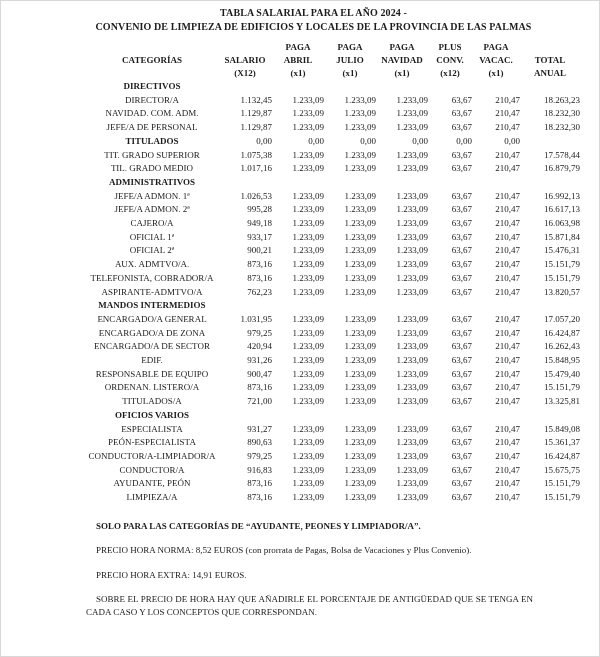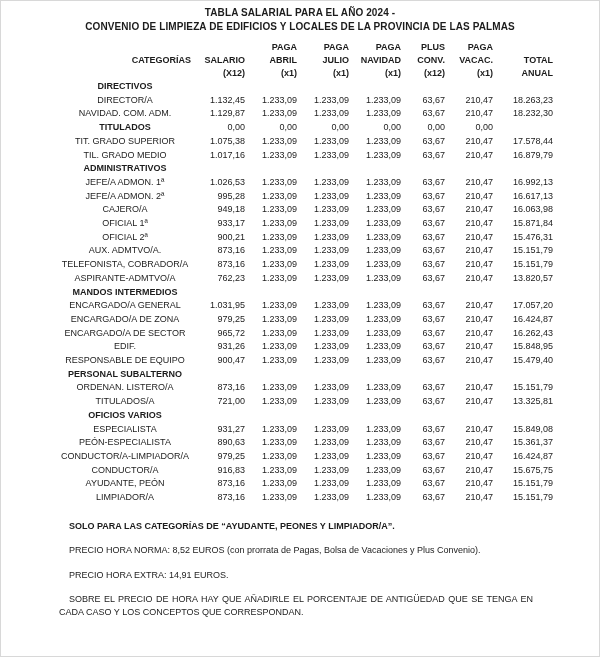--- a/index.html
+++ b/index.html
@@ -3,23 +3,24 @@
 <meta charset="utf-8">
 <style>
   html, body { margin: 0; padding: 0; background: #ffffff; }
   .page {
     position: relative;
     width: 600px;
     height: 657px;
     box-sizing: border-box;
     background: #ffffff;
     border: 1px solid #d8d8d8;
-    font-family: Liberation Sans, sans-serif;
+    font-family: Liberation Serif, serif;
     color: #1c1c1c;
     overflow: hidden;
+    padding-left: 27px;
   }
   .title-block { margin-top: 5px; text-align: center; }
   .title-line {
     font-weight: bold;
     font-size: 10px;
     line-height: 13.5px;
     letter-spacing: 0.1px;
   }
   table.salary {
     border-collapse: collapse;
@@ -33,21 +34,21 @@
   table.salary col.c-abr { width: 52px; }
   table.salary col.c-jul { width: 52px; }
   table.salary col.c-nav { width: 52px; }
   table.salary col.c-plu { width: 44px; }
   table.salary col.c-vac { width: 48px; }
   table.salary col.c-tot { width: 60px; }
   table.salary th {
     font-weight: bold;
     padding: 0;
     vertical-align: bottom;
-    text-align: right;
+    text-align: center;
   }
   .hline { display: block; height: 13px; line-height: 13px; white-space: nowrap; }
   table.salary td {
     padding: 0;
     height: 13.7px;
     line-height: 13.7px;
     white-space: nowrap;
     overflow: hidden;
   }
   td.cat { text-align: center; }
@@ -151,20 +152,30 @@
         <tr>
           <td class="cat">NAVIDAD. COM. ADM.</td>
           <td class="num">1.129,87</td>
           <td class="num">1.233,09</td>
           <td class="num">1.233,09</td>
           <td class="num">1.233,09</td>
           <td class="num">63,67</td>
           <td class="num">210,47</td>
           <td class="num">18.232,30</td>
         </tr>
+        <tr>
+          <td class="cat">JEFE/A DE PERSONAL</td>
+          <td class="num">1.129,87</td>
+          <td class="num">1.233,09</td>
+          <td class="num">1.233,09</td>
+          <td class="num">1.233,09</td>
+          <td class="num">63,67</td>
+          <td class="num">210,47</td>
+          <td class="num">18.232,30</td>
+        </tr>
         <tr class="bold">
           <td class="cat">TITULADOS</td>
           <td class="num">0,00</td>
           <td class="num">0,00</td>
           <td class="num">0,00</td>
           <td class="num">0,00</td>
           <td class="num">0,00</td>
           <td class="num">0,00</td>
           <td class="num"></td>
         </tr>
@@ -303,21 +314,21 @@
           <td class="num">979,25</td>
           <td class="num">1.233,09</td>
           <td class="num">1.233,09</td>
           <td class="num">1.233,09</td>
           <td class="num">63,67</td>
           <td class="num">210,47</td>
           <td class="num">16.424,87</td>
         </tr>
         <tr>
           <td class="cat">ENCARGADO/A DE SECTOR</td>
-          <td class="num">965,72</td>
+          <td class="num">420,94</td>
           <td class="num">1.233,09</td>
           <td class="num">1.233,09</td>
           <td class="num">1.233,09</td>
           <td class="num">63,67</td>
           <td class="num">210,47</td>
           <td class="num">16.262,43</td>
         </tr>
         <tr>
           <td class="cat">EDIF.</td>
           <td class="num">931,26</td>
@@ -331,30 +342,20 @@
         <tr>
           <td class="cat">RESPONSABLE DE EQUIPO</td>
           <td class="num">900,47</td>
           <td class="num">1.233,09</td>
           <td class="num">1.233,09</td>
           <td class="num">1.233,09</td>
           <td class="num">63,67</td>
           <td class="num">210,47</td>
           <td class="num">15.479,40</td>
         </tr>
-        <tr class="bold">
-          <td class="cat">PERSONAL SUBALTERNO</td>
-          <td class="num"></td>
-          <td class="num"></td>
-          <td class="num"></td>
-          <td class="num"></td>
-          <td class="num"></td>
-          <td class="num"></td>
-          <td class="num"></td>
-        </tr>
         <tr>
           <td class="cat">ORDENAN. LISTERO/A</td>
           <td class="num">873,16</td>
           <td class="num">1.233,09</td>
           <td class="num">1.233,09</td>
           <td class="num">1.233,09</td>
           <td class="num">63,67</td>
           <td class="num">210,47</td>
           <td class="num">15.151,79</td>
         </tr>
@@ -422,21 +423,21 @@
           <td class="cat">AYUDANTE, PEÓN</td>
           <td class="num">873,16</td>
           <td class="num">1.233,09</td>
           <td class="num">1.233,09</td>
           <td class="num">1.233,09</td>
           <td class="num">63,67</td>
           <td class="num">210,47</td>
           <td class="num">15.151,79</td>
         </tr>
         <tr>
-          <td class="cat">LIMPIADOR/A</td>
+          <td class="cat">LIMPIEZA/A</td>
           <td class="num">873,16</td>
           <td class="num">1.233,09</td>
           <td class="num">1.233,09</td>
           <td class="num">1.233,09</td>
           <td class="num">63,67</td>
           <td class="num">210,47</td>
           <td class="num">15.151,79</td>
         </tr>
       </tbody>
   </table>

